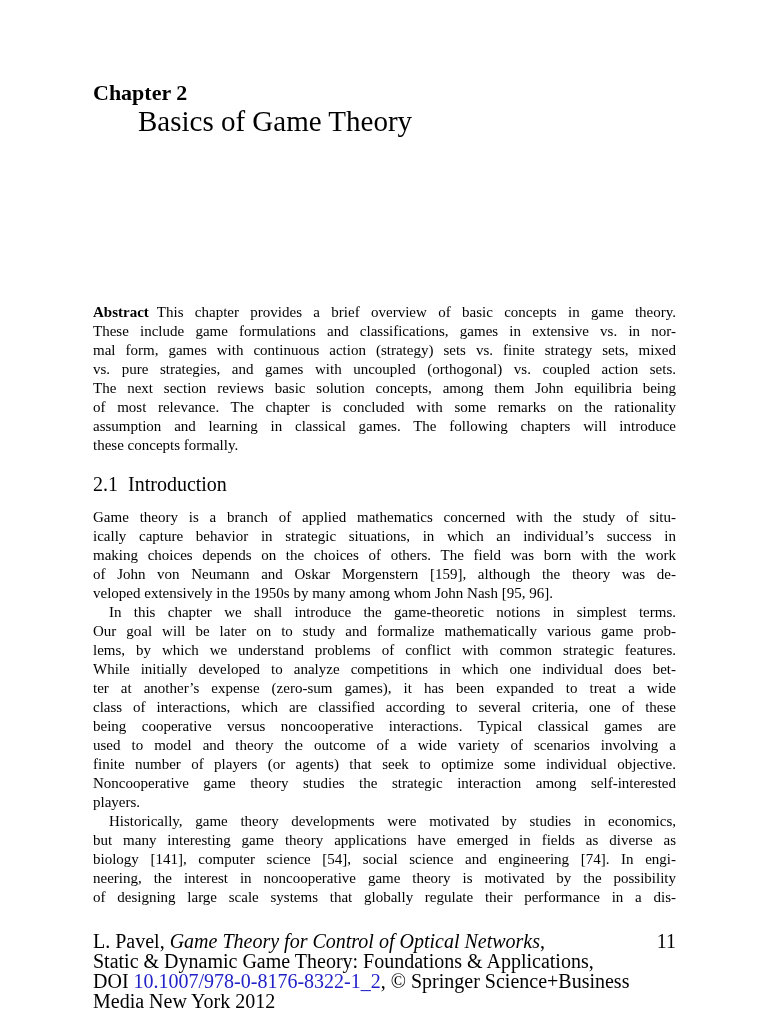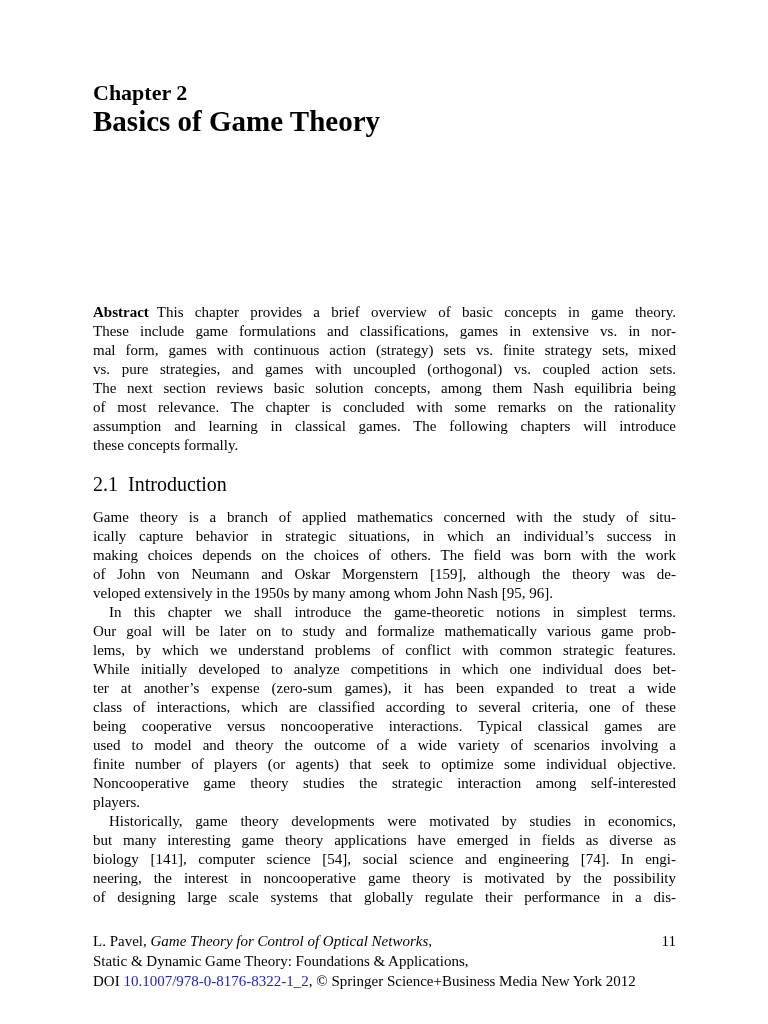--- a/index.html
+++ b/index.html
@@ -8,54 +8,54 @@
     width: 768px; height: 1024px;
     position: relative;
     overflow: hidden;
     font-family: "Liberation Serif", "DejaVu Serif", serif;
     color: #000;
     -webkit-font-smoothing: antialiased;
   }
   .abs { position: absolute; left: 93px; width: 583px; }
 
   .chapter-label { font-size: 22px; font-weight: bold; line-height: 24px; }
-  .chapter-title { font-size: 29px; font-weight: bold; line-height: 32px; }
+  .chapter-title { font-size: 29px; font-weight: normal; line-height: 32px; margin-left: 45px; }
 
   .textblock { font-size: 15px; line-height: 19px; }
 
   .line { text-align: justify; text-align-last: justify; }
   .line.left { text-align: left; text-align-last: left; }
   .line.indent { text-indent: 16px; }
 
   .abstract-label { font-weight: bold; }
   .abstract-gap { display: inline-block; width: 8px; }
 
   .section-heading { font-size: 20px; font-weight: normal; line-height: 24px; }
   .h-gap { display: inline-block; width: 10px; }
 
-  .footer { font-size: 15px; line-height: 20px; }
+  .footer { font-size: 20px; line-height: 20px; }
   .footer-line1 { display: flex; justify-content: space-between; }
   .italic { font-style: italic; }
   .doi-link { color: var(--link-blue, #2121c8); text-decoration: none; cursor: pointer; }
 </style>
 </head>
 <body style="background: rgb(255, 255, 255); color: rgb(0, 0, 0);">
 
 <div class="abs" style="top:81px">
   <div class="chapter-label">Chapter 2</div>
   <h1 class="chapter-title">Basics of Game Theory</h1>
 </div>
 
 <div class="abs textblock" style="top:303px">
   <div class="line"><span class="abstract-label">Abstract</span><span class="abstract-gap"></span><span>This chapter provides a brief overview of basic concepts in game theory.</span></div>
   <div>
       <div class="line">These include game formulations and classifications, games in extensive vs. in nor-</div>
       <div class="line">mal form, games with continuous action (strategy) sets vs. finite strategy sets, mixed</div>
       <div class="line">vs. pure strategies, and games with uncoupled (orthogonal) vs. coupled action sets.</div>
-      <div class="line">The next section reviews basic solution concepts, among them Nash equilibria being</div>
+      <div class="line">The next section reviews basic solution concepts, among them John equilibria being</div>
       <div class="line">of most relevance. The chapter is concluded with some remarks on the rationality</div>
       <div class="line">assumption and learning in classical games. The following chapters will introduce</div>
       <div class="line left">these concepts formally.</div>
     </div>
 </div>
 
 <h2 class="abs section-heading" style="top:472px"><span>2.1</span><span class="h-gap"></span><span>Introduction</span></h2>
 
 <div class="abs textblock" style="top:508px">
   <div>

